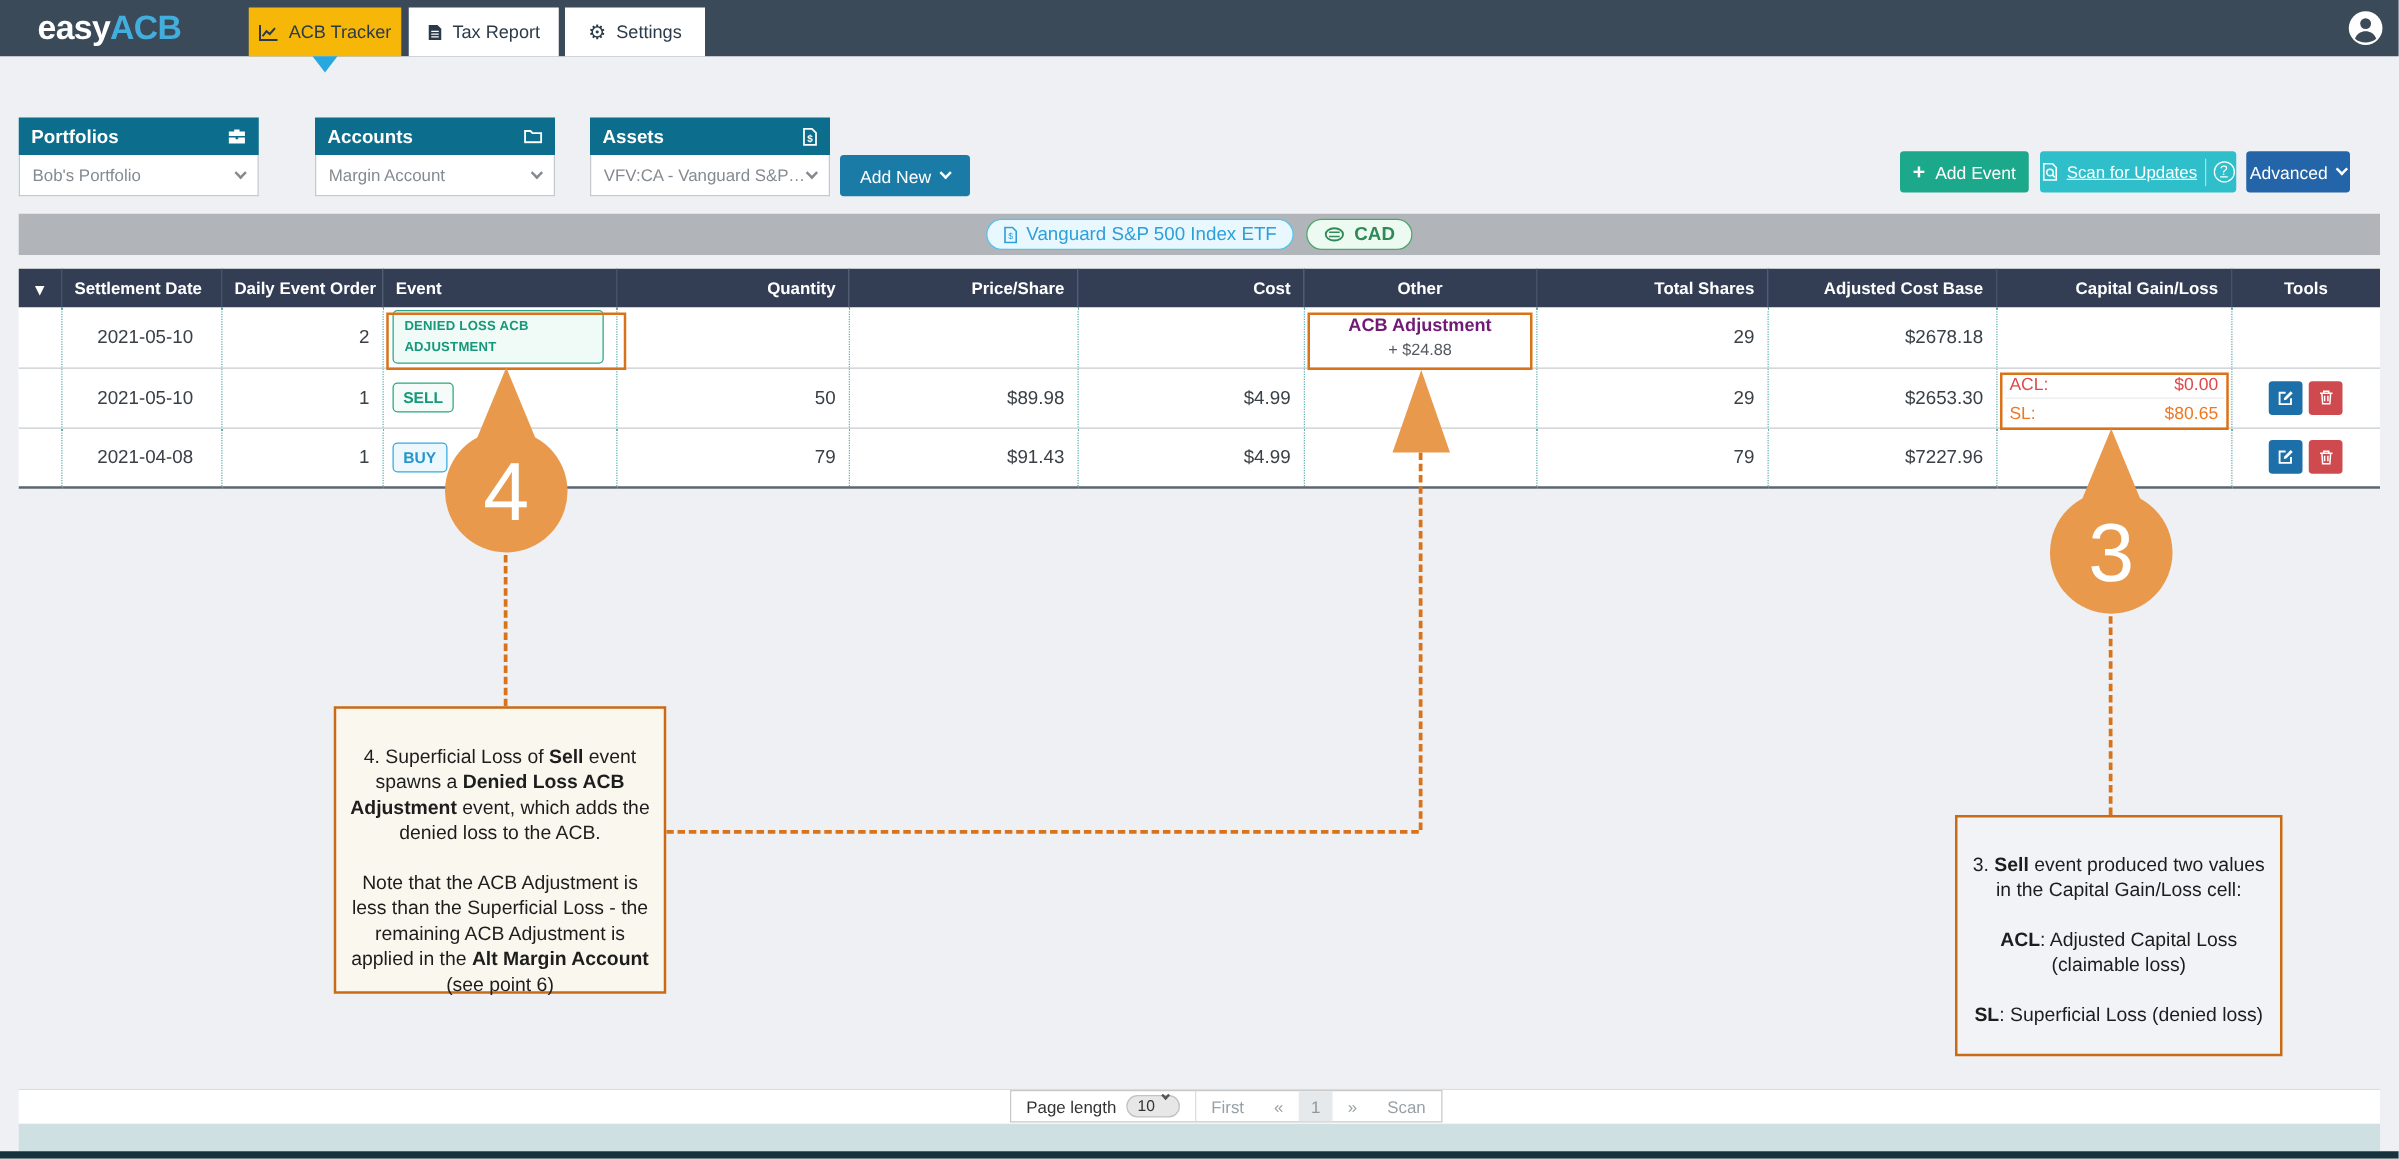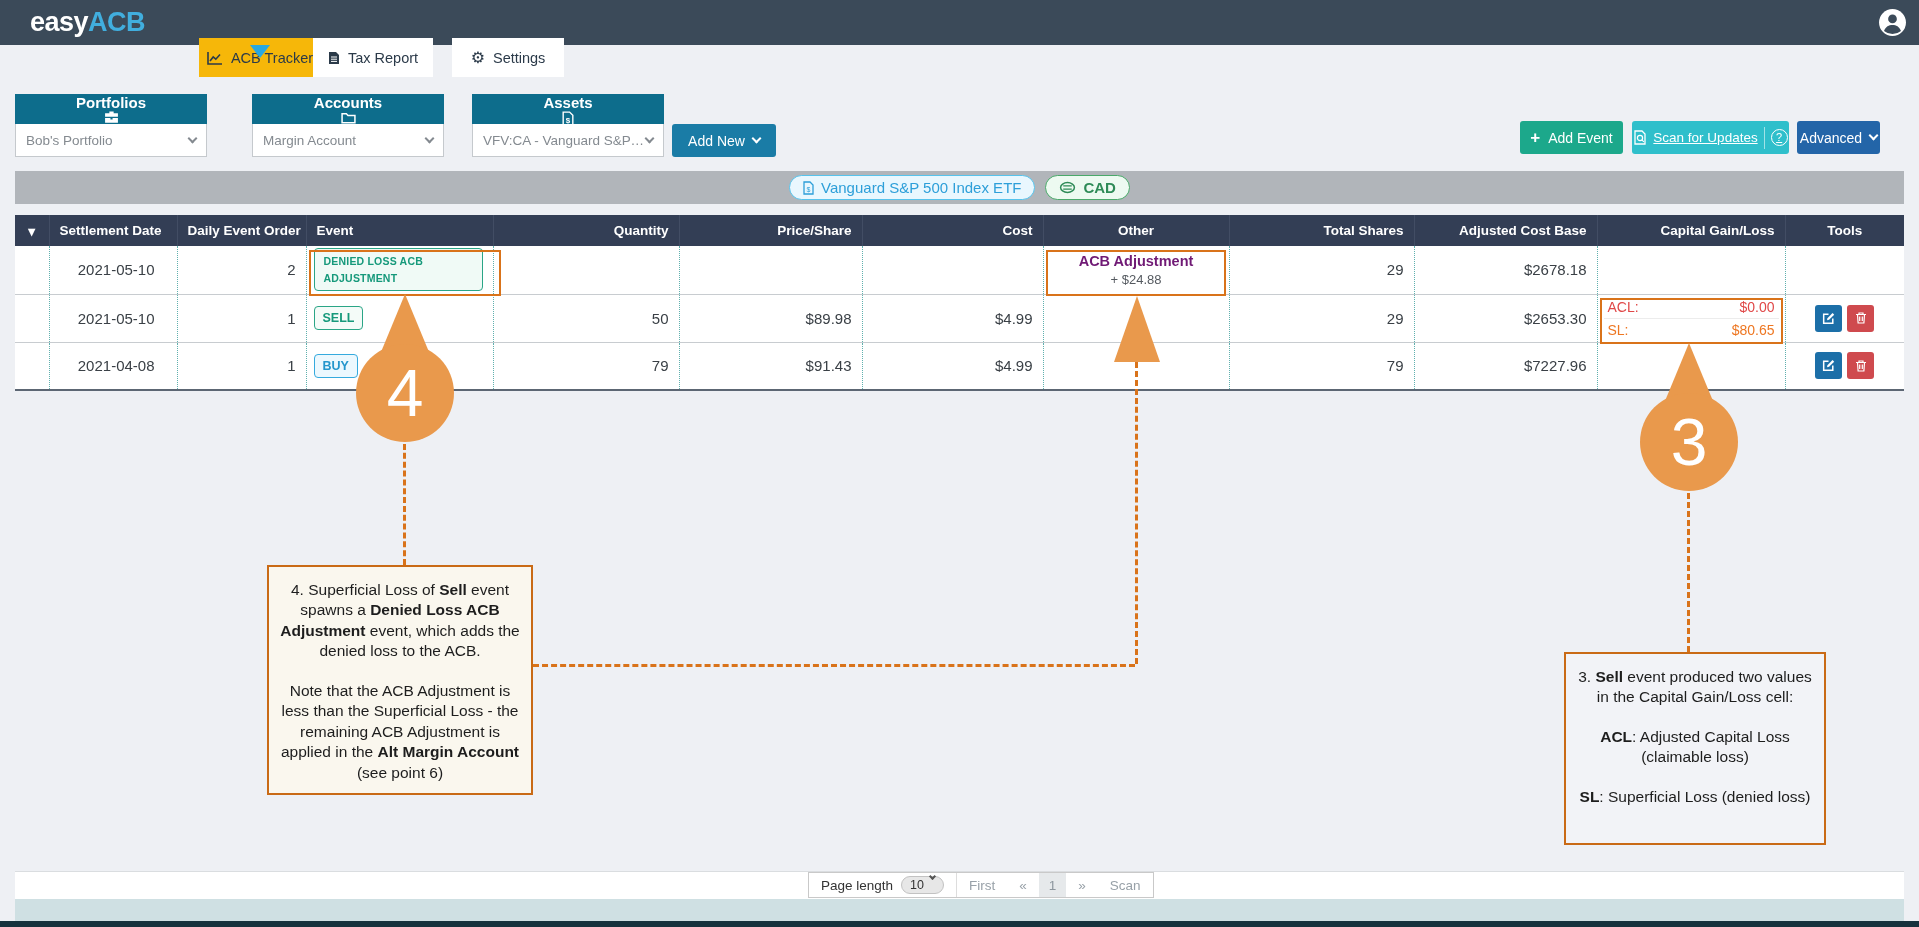--- a/index.html
+++ b/index.html
@@ -6,30 +6,30 @@
   body { font-family:"Liberation Sans", sans-serif; background:#eef0f4; }
   #canvas { position:relative; width:1919px; height:927px; background:#eef0f4; overflow:hidden; }
   .abs { position:absolute; }
 
   
   .topbar { position:absolute; left:0; top:0; width:1919px; height:45px; background:#3b4a59; }
   .logo { position:absolute; left:30px; top:0; line-height:45px; font-size:27px; font-weight:bold; letter-spacing:-0.5px; }
   .logo .easy { color:#ffffff; }
   .logo .acb  { color:#41aede; }
   .tab { position:absolute; top:6px; height:39px; background:#ffffff; color:#2b3a49; font-size:14.5px;
-         display:flex; align-items:center; justify-content:center; gap:8px; cursor:pointer;margin-top:32px; }
+         display:flex; align-items:center; justify-content:center; gap:8px; cursor:pointer; }
   .tab.active { background:#f6b709; }
   .tab-caret { position:absolute; top:45px; width:0; height:0; border-left:10px solid transparent;
                border-right:10px solid transparent; border-top:13px solid #29a8e0; }
   .user-btn { position:absolute; right:12px; top:8px; width:29px; height:29px; cursor:pointer; }
 
   
   .panel { position:absolute; top:94px; width:192px; }
   .panel-head { height:30px; background:#0d6d8c; color:#fff; font-size:15px; font-weight:bold;
-                display:flex; align-items:center; justify-content:space-between; padding:0 10px;flex-direction:column; }
+                display:flex; align-items:center; justify-content:space-between; padding:0 10px; }
   .panel-body { height:33px; background:#fff; border:1px solid #c5c9cd; border-top:none;
                 display:flex; align-items:center; justify-content:space-between; padding:0 10px;
                 color:#848a90; font-size:13.5px; cursor:pointer; white-space:nowrap; overflow:hidden; }
   .chev { width:7px; height:7px; border-right:2px solid currentColor; border-bottom:2px solid currentColor;
           transform:rotate(45deg); display:inline-block; margin-top:-4px; flex:0 0 auto; }
   .btn { position:absolute; height:33px; border-radius:3px; color:#fff; font-size:14px;
          display:flex; align-items:center; justify-content:center; gap:8px; cursor:pointer; border:none; }
 
   
   .asset-strip { position:absolute; left:15px; top:171px; width:1889px; height:33px; background:#b1b5ba;
@@ -64,21 +64,21 @@
   .tool-btn.del  { background:#cf4a4e; }
 
   
   .anno { pointer-events:none; }
   .orect { position:absolute; border:2.5px solid #d9731a; }
   .dashv { position:absolute; border-left:3px dashed #d9731a; width:0; }
   .dashh { position:absolute; border-top:3px dashed #d9731a; height:0; }
   .up-arrow { position:absolute; width:0; height:0; border-left:23px solid transparent;
               border-right:23px solid transparent; border-bottom:66px solid #e9994c; }
   .note { position:absolute; background:#faf7ee; border:2px solid #c96a15; color:#1d1d1d;
-          font-size:15.5px; line-height:1.32; text-align:center; padding:13px 10px; }
+          font-size:15.5px; line-height:1.32; text-align:center; padding:29px 10px; }
   .note p + p { margin-top:19px; }
   .note.right { background:#f2f3f7; }
 
   
   .pg-strip { position:absolute; left:15px; top:871px; width:1889px; height:28px; background:#ffffff; border-top:1px solid #dadde0; }
   .pg-box { position:absolute; left:808px; top:872px; height:26px; background:#fff; border:1px solid #c9c9c9;
             display:flex; align-items:center; font-size:13.5px; color:#333; }
   .pg-label { padding:0 8px 0 12px; }
   .pg-select { background:#e7e7e7; border:1px solid #c2c2c2; border-radius:11px; padding:1px 8px; font-size:12.5px;
                color:#333; display:flex; align-items:flex-start; gap:6px; cursor:pointer; }
@@ -102,21 +102,21 @@
 
     <div class="tab active" style="left:199px; width:122px;">
       <span class="mini-icon">
         <svg width="16" height="14" viewBox="0 0 16 14">
             <path d="M1 1v12h14" stroke="#2b3a49" fill="none" stroke-width="1.6"></path>
             <path d="M3 10l3.2-4 2.6 2.2L13 3.5" stroke="#2b3a49" fill="none" stroke-width="1.6"></path>
           </svg>
       </span>
       <span>ACB Tracker</span>
     </div>
-    <div class="tab" style="left:313px; width:120px;text-align:right;">
+    <div class="tab" style="left:327px; width:120px;text-align:right;">
       <span class="mini-icon">
         <svg width="12" height="14" viewBox="0 0 12 14">
             <path d="M1 1h7l3 3v9H1z" fill="#2b3a49"></path>
             <path d="M3 6h6M3 8.2h6M3 10.4h6" stroke="#fff" stroke-width="1"></path>
           </svg>
       </span>
       <span>Tax Report</span>
     </div>
     <div class="tab" style="left:452px; width:112px;">
       <span class="mini-icon" style="font-size:16px; color:#2b3a49;">⚙</span>

